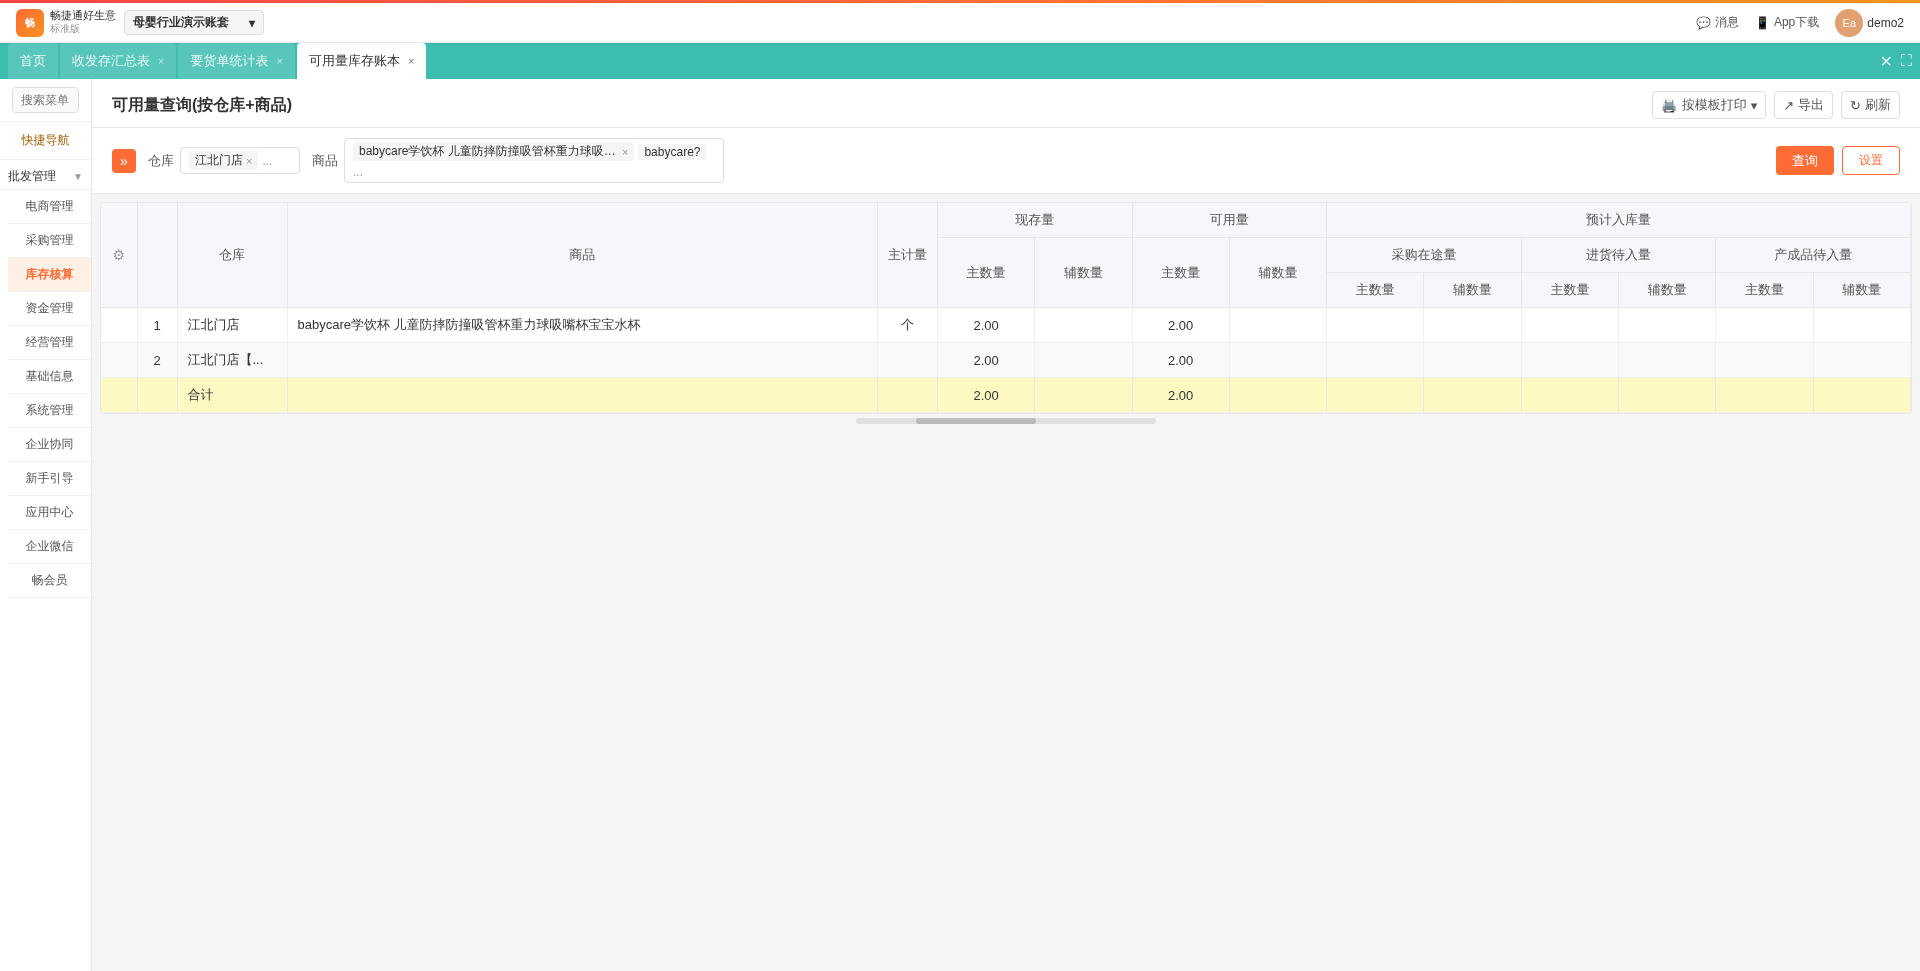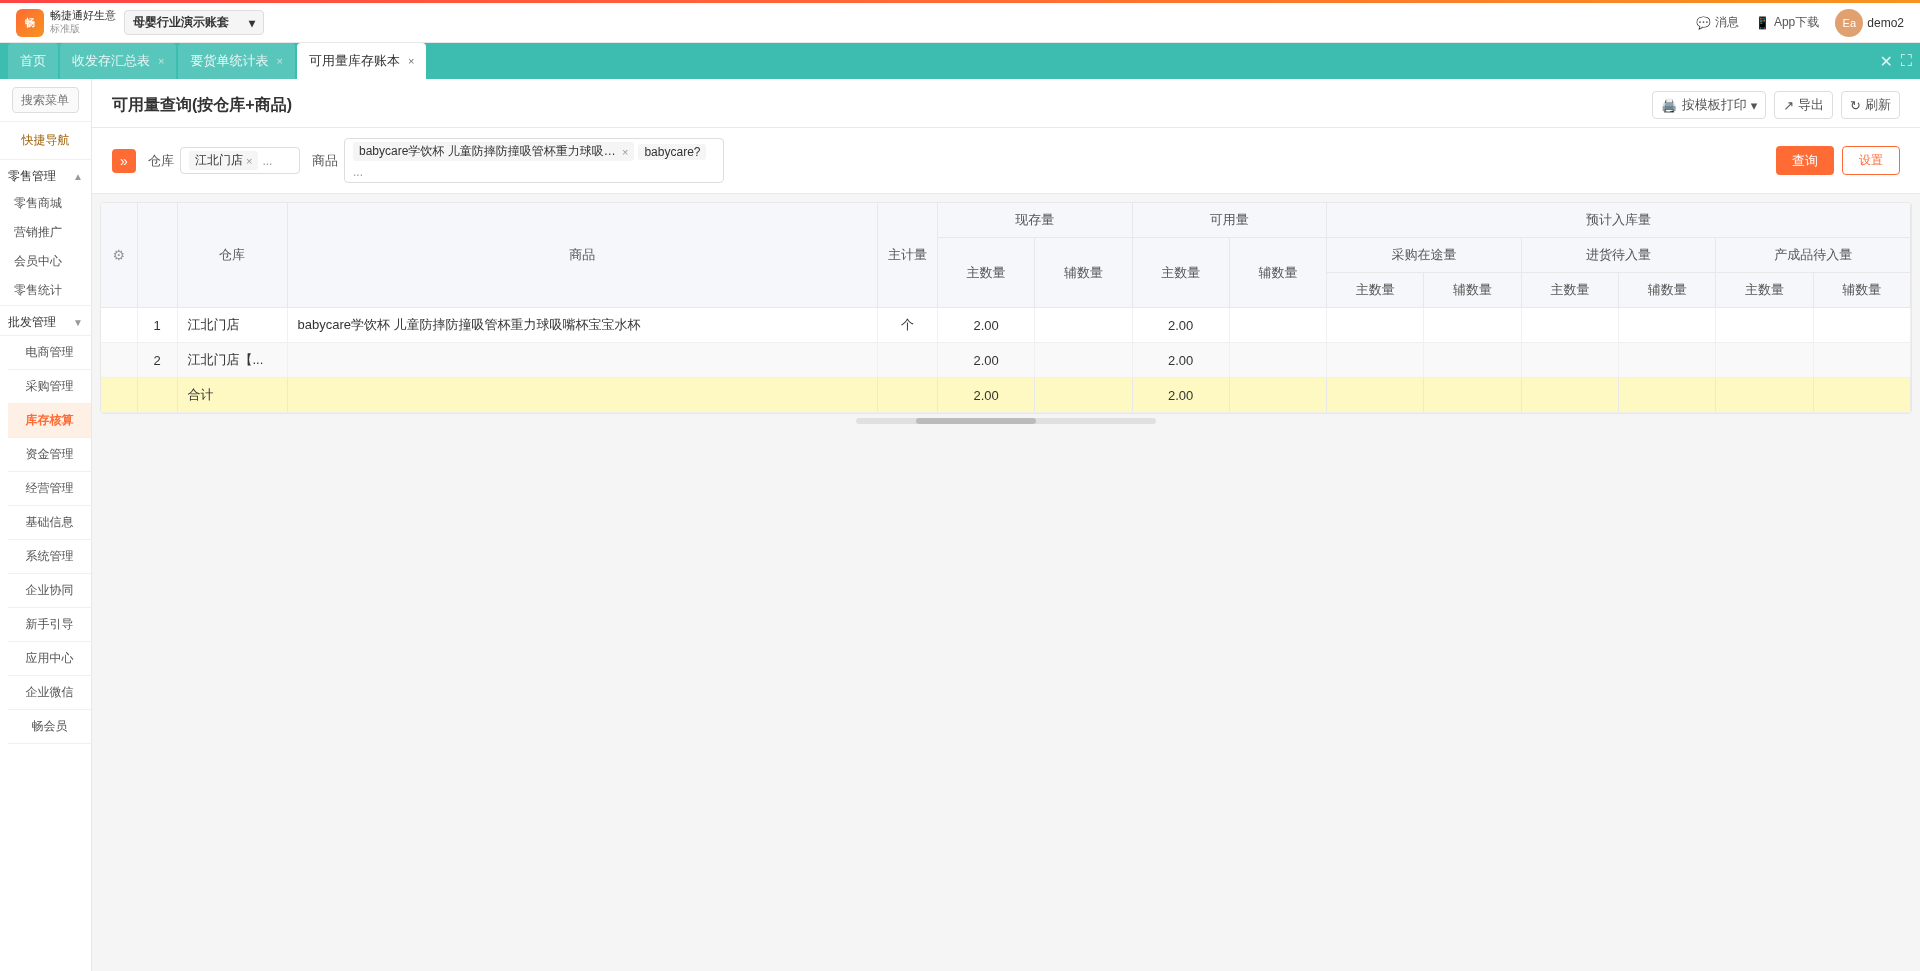--- a/index.html
+++ b/index.html
@@ -285,30 +285,20 @@
 <div class="layout">
 
   <div class="sidebar">
     <div class="sidebar-top">
       <input class="sidebar-search" placeholder="搜索菜单" style="">
     </div>
     <div class="sidebar-nav">
       <div class="sidebar-nav-item">快捷导航</div>
     </div>
 
-    <div class="sidebar-section">
-      <div class="sidebar-section-header">
-        <span>零售管理</span>
-        <span class="arrow">▲</span>
-      </div>
-      <div class="sidebar-section-item">零售商城</div>
-      <div class="sidebar-section-item">营销推广</div>
-      <div class="sidebar-section-item">会员中心</div>
-      <div class="sidebar-section-item">零售统计</div>
-    </div>
 
     <div class="sidebar-section">
       <div class="sidebar-section-header">
         <span>批发管理</span>
         <span class="arrow">▼</span>
       </div>
     </div>
 
     <div class="sidebar-single-item">电商管理</div>
     <div class="sidebar-single-item">采购管理</div>

